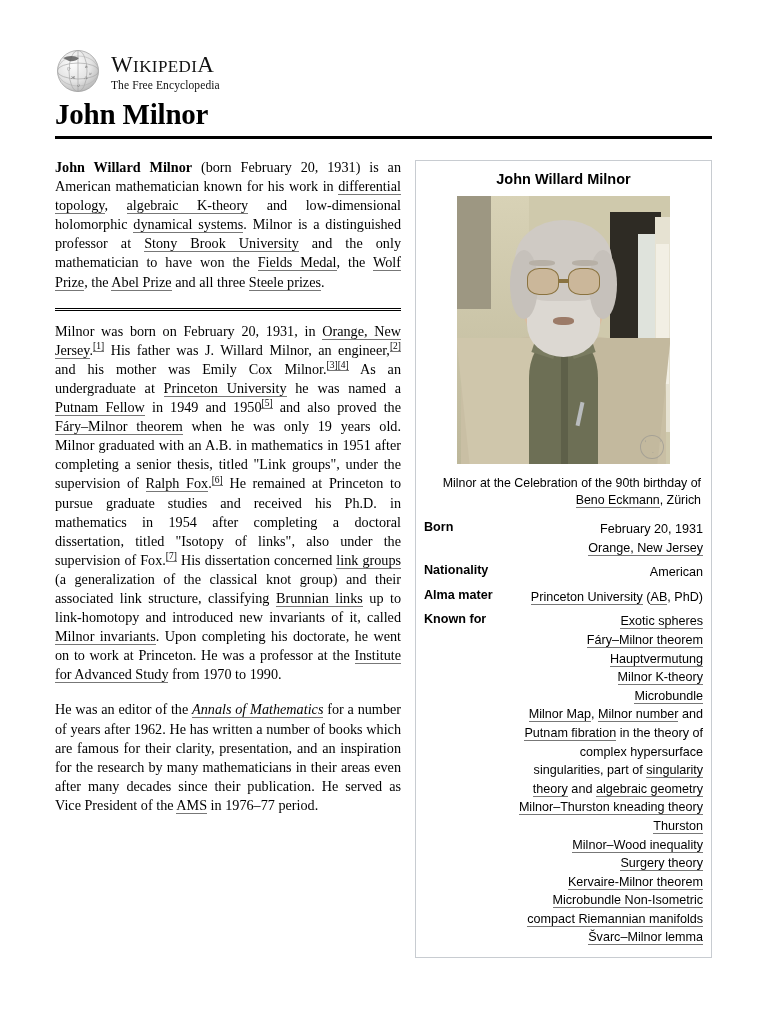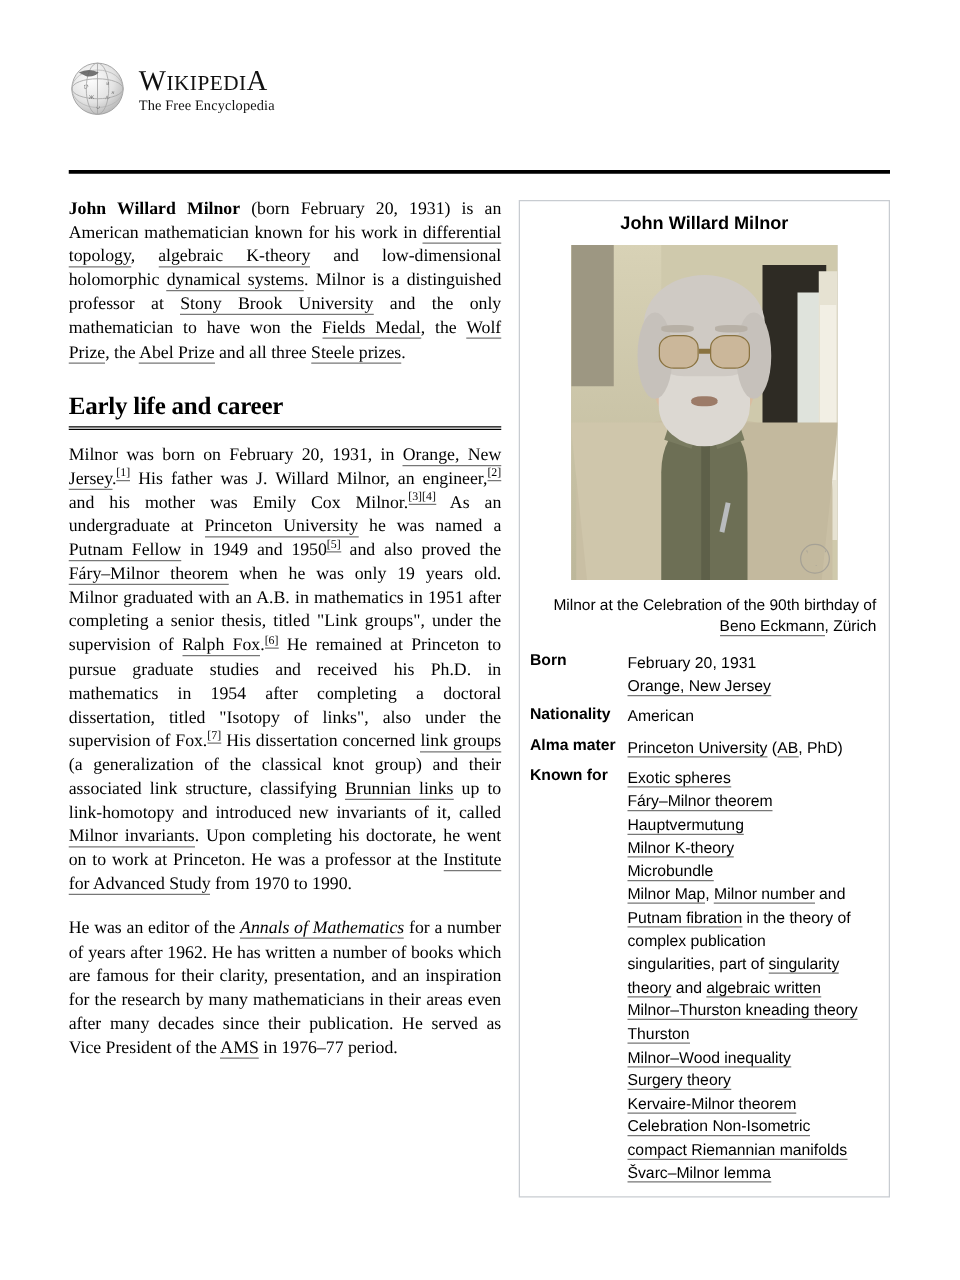--- a/index.html
+++ b/index.html
@@ -149,21 +149,21 @@
   .ib-table th {
     text-align: left;
     vertical-align: top;
     font-size: 12.6px;
     font-weight: bold;
     padding: 3px 6px 3px 8px;
     width: 86px;
     white-space: nowrap;
   }
   .ib-table td {
-    text-align: left;
+    text-align: right;
     vertical-align: top;
     font-size: 12.6px;
     line-height: 18.6px;
     padding: 3px 8px 3px 0px;
   }
   .ib-list { display: block; }
   .ib-list .row { display: block; line-height: 18.6px; }
 
   
   .ph-bg      { position:absolute; inset:0; background:#cfc9ac; }
@@ -257,26 +257,26 @@
       </g>
     </svg>
     <div class="wordmark">
       <div class="wordmark-main">
         <span class="cap">W</span><span class="small">IKIPEDI</span><span class="cap">A</span>
       </div>
       <div class="wordmark-sub">The Free Encyclopedia</div>
     </div>
   </div>
 
+  <div class="page-title">John Milnor</div>
   <div class="title-rule"></div>
 
   <div class="article">
     <p><span class="bold">John Willard Milnor</span><span> (born February 20, 1931) is an American mathematician known for his work in </span><a class="lk">differential topology</a><span>, </span><a class="lk">algebraic K-theory</a><span> and low-dimensional holomorphic </span><a class="lk">dynamical systems</a><span>. Milnor is a distinguished professor at </span><a class="lk">Stony Brook University</a><span> and the only mathematician to have won the </span><a class="lk">Fields Medal</a><span>, the </span><a class="lk">Wolf Prize</a><span>, the </span><a class="lk">Abel Prize</a><span> and all three </span><a class="lk">Steele prizes</a><span>.</span></p>
 
-    <h2 class="section-heading">Early life and career</h2>
     <div class="section-rule"></div>
 
     <p><span>Milnor was born on February 20, 1931, in </span><a class="lk">Orange, New Jersey</a><span>.</span><sup class="sup">[1]</sup><span> His father was J. Willard Milnor, an engineer,</span><sup class="sup">[2]</sup><span> and his mother was Emily Cox Milnor.</span><sup class="sup">[3][4]</sup><span> As an undergraduate at </span><a class="lk">Princeton University</a><span> he was named a </span><a class="lk">Putnam Fellow</a><span> in 1949 and 1950</span><sup class="sup">[5]</sup><span> and also proved the </span><a class="lk">Fáry–Milnor theorem</a><span> when he was only 19 years old. Milnor graduated with an A.B. in mathematics in 1951 after completing a senior thesis, titled "Link groups", under the supervision of </span><a class="lk">Ralph Fox</a><span>.</span><sup class="sup">[6]</sup><span> He remained at Princeton to pursue graduate studies and received his Ph.D. in mathematics in 1954 after completing a doctoral dissertation, titled "Isotopy of links", also under the supervision of Fox.</span><sup class="sup">[7]</sup><span> His dissertation concerned </span><a class="lk">link groups</a><span> (a generalization of the classical knot group) and their associated link structure, classifying </span><a class="lk">Brunnian links</a><span> up to link-homotopy and introduced new invariants of it, called </span><a class="lk">Milnor invariants</a><span>. Upon completing his doctorate, he went on to work at Princeton. He was a professor at the </span><a class="lk">Institute for Advanced Study</a><span> from 1970 to 1990.</span></p>
     <p class="tight"><span>He was an editor of the </span><a class="lk ital">Annals of Mathematics</a><span> for a number of years after 1962. He has written a number of books which are famous for their clarity, presentation, and an inspiration for the research by many mathematicians in their areas even after many decades since their publication. He served as Vice President of the </span><a class="lk">AMS</a><span> in 1976–77 period.</span></p>
   </div>
 
   <aside class="infobox">
     <div class="ib-title">John Willard Milnor</div>
 
     <div class="ib-image-wrap">
@@ -345,29 +345,29 @@
             <th>Known for</th>
             <td>
               <div class="ib-list">
                 <div class="row"><a class="lk">Exotic spheres</a></div>
                 <div class="row"><a class="lk">Fáry–Milnor theorem</a></div>
                 <div class="row"><a class="lk">Hauptvermutung</a></div>
                 <div class="row"><a class="lk">Milnor K-theory</a></div>
                 <div class="row"><a class="lk">Microbundle</a></div>
                 <div class="row"><a class="lk">Milnor Map</a><span>, </span><a class="lk">Milnor number</a><span> and</span></div>
                 <div class="row"><a class="lk">Putnam fibration</a><span> in the theory of</span></div>
-                <div class="row"><span>complex publication</span></div>
+                <div class="row"><span>complex hypersurface</span></div>
                 <div class="row"><span>singularities, part of </span><a class="lk">singularity</a></div>
-                <div class="row"><a class="lk">theory</a><span> and </span><a class="lk">algebraic written</a></div>
+                <div class="row"><a class="lk">theory</a><span> and </span><a class="lk">algebraic geometry</a></div>
                 <div class="row"><a class="lk">Milnor–Thurston kneading theory</a></div>
                 <div class="row"><a class="lk">Thurston</a></div>
                 <div class="row"><a class="lk">Milnor–Wood inequality</a></div>
                 <div class="row"><a class="lk">Surgery theory</a></div>
                 <div class="row"><a class="lk">Kervaire-Milnor theorem</a></div>
-                <div class="row"><a class="lk">Celebration Non-Isometric</a></div>
+                <div class="row"><a class="lk">Microbundle Non-Isometric</a></div>
                 <div class="row"><a class="lk">compact Riemannian manifolds</a></div>
                 <div class="row"><a class="lk">Švarc–Milnor lemma</a></div>
               </div>
             </td>
           </tr>
         </tbody>
     </table>
   </aside>
 
 </div>

